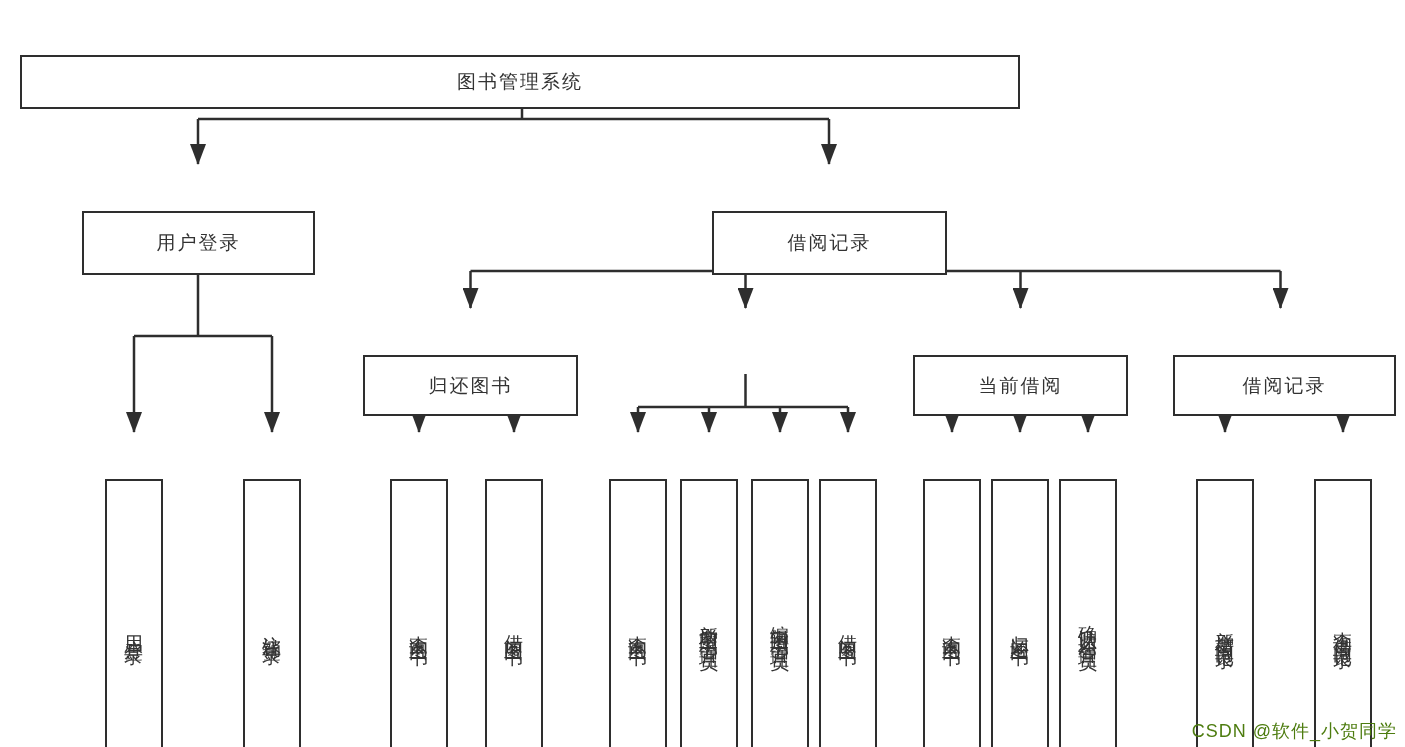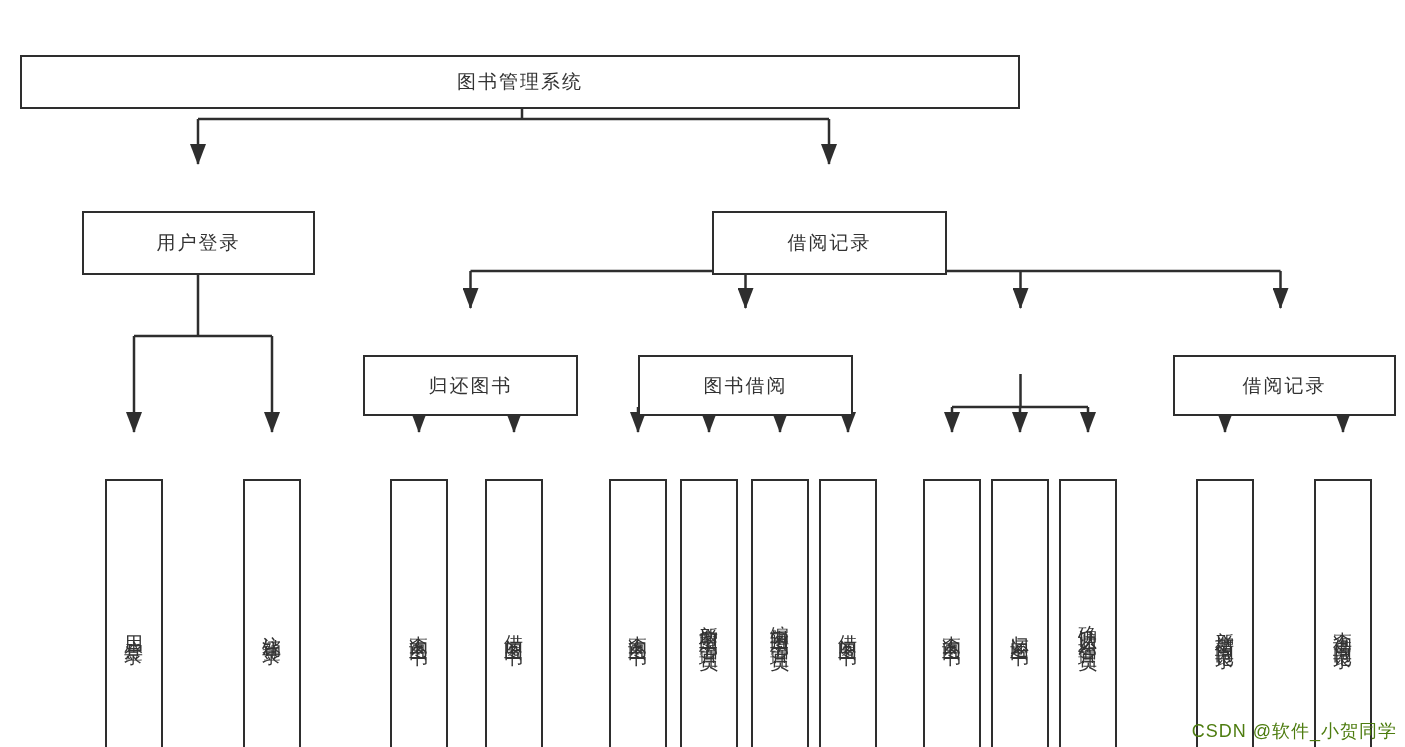--- a/index.html
+++ b/index.html
@@ -81,21 +81,21 @@
     <line x1="1225" y1="407" x2="1225" y2="432" stroke="#2e2e2e" stroke-width="2.5" marker-end="url(#arr)"></line>
     <line x1="1343" y1="407" x2="1343" y2="432" stroke="#2e2e2e" stroke-width="2.5" marker-end="url(#arr)"></line>
   </svg>
 
   <div class="node hbox" style="left:20px;top:13px;width:1000px;height:54px">图书管理系统</div>
 
   <div class="node hbox" style="left:82px;top:169px;width:233px;height:64px">用户登录</div>
   <div class="node hbox" style="left:712px;top:169px;width:235px;height:64px">借阅记录</div>
 
   <div class="node hbox" style="left:363px;top:313px;width:215px;height:61px">归还图书</div>
-  <div class="node hbox" style="left:638px;top:313px;width:215px;height:61px">图书借阅</div>
+  <div class="node hbox" style="left:913px;top:313px;width:215px;height:61px">当前借阅</div>
   <div class="node hbox" style="left:1173px;top:313px;width:223px;height:61px">借阅记录</div>
 
   <div class="node vbox" style="left:105px">
     <span class="vtext">用户登录</span>
   </div>
   <div class="node vbox" style="left:243px">
     <span class="vtext">注销登录</span>
   </div>
 
   <div class="node vbox" style="left:390px">

